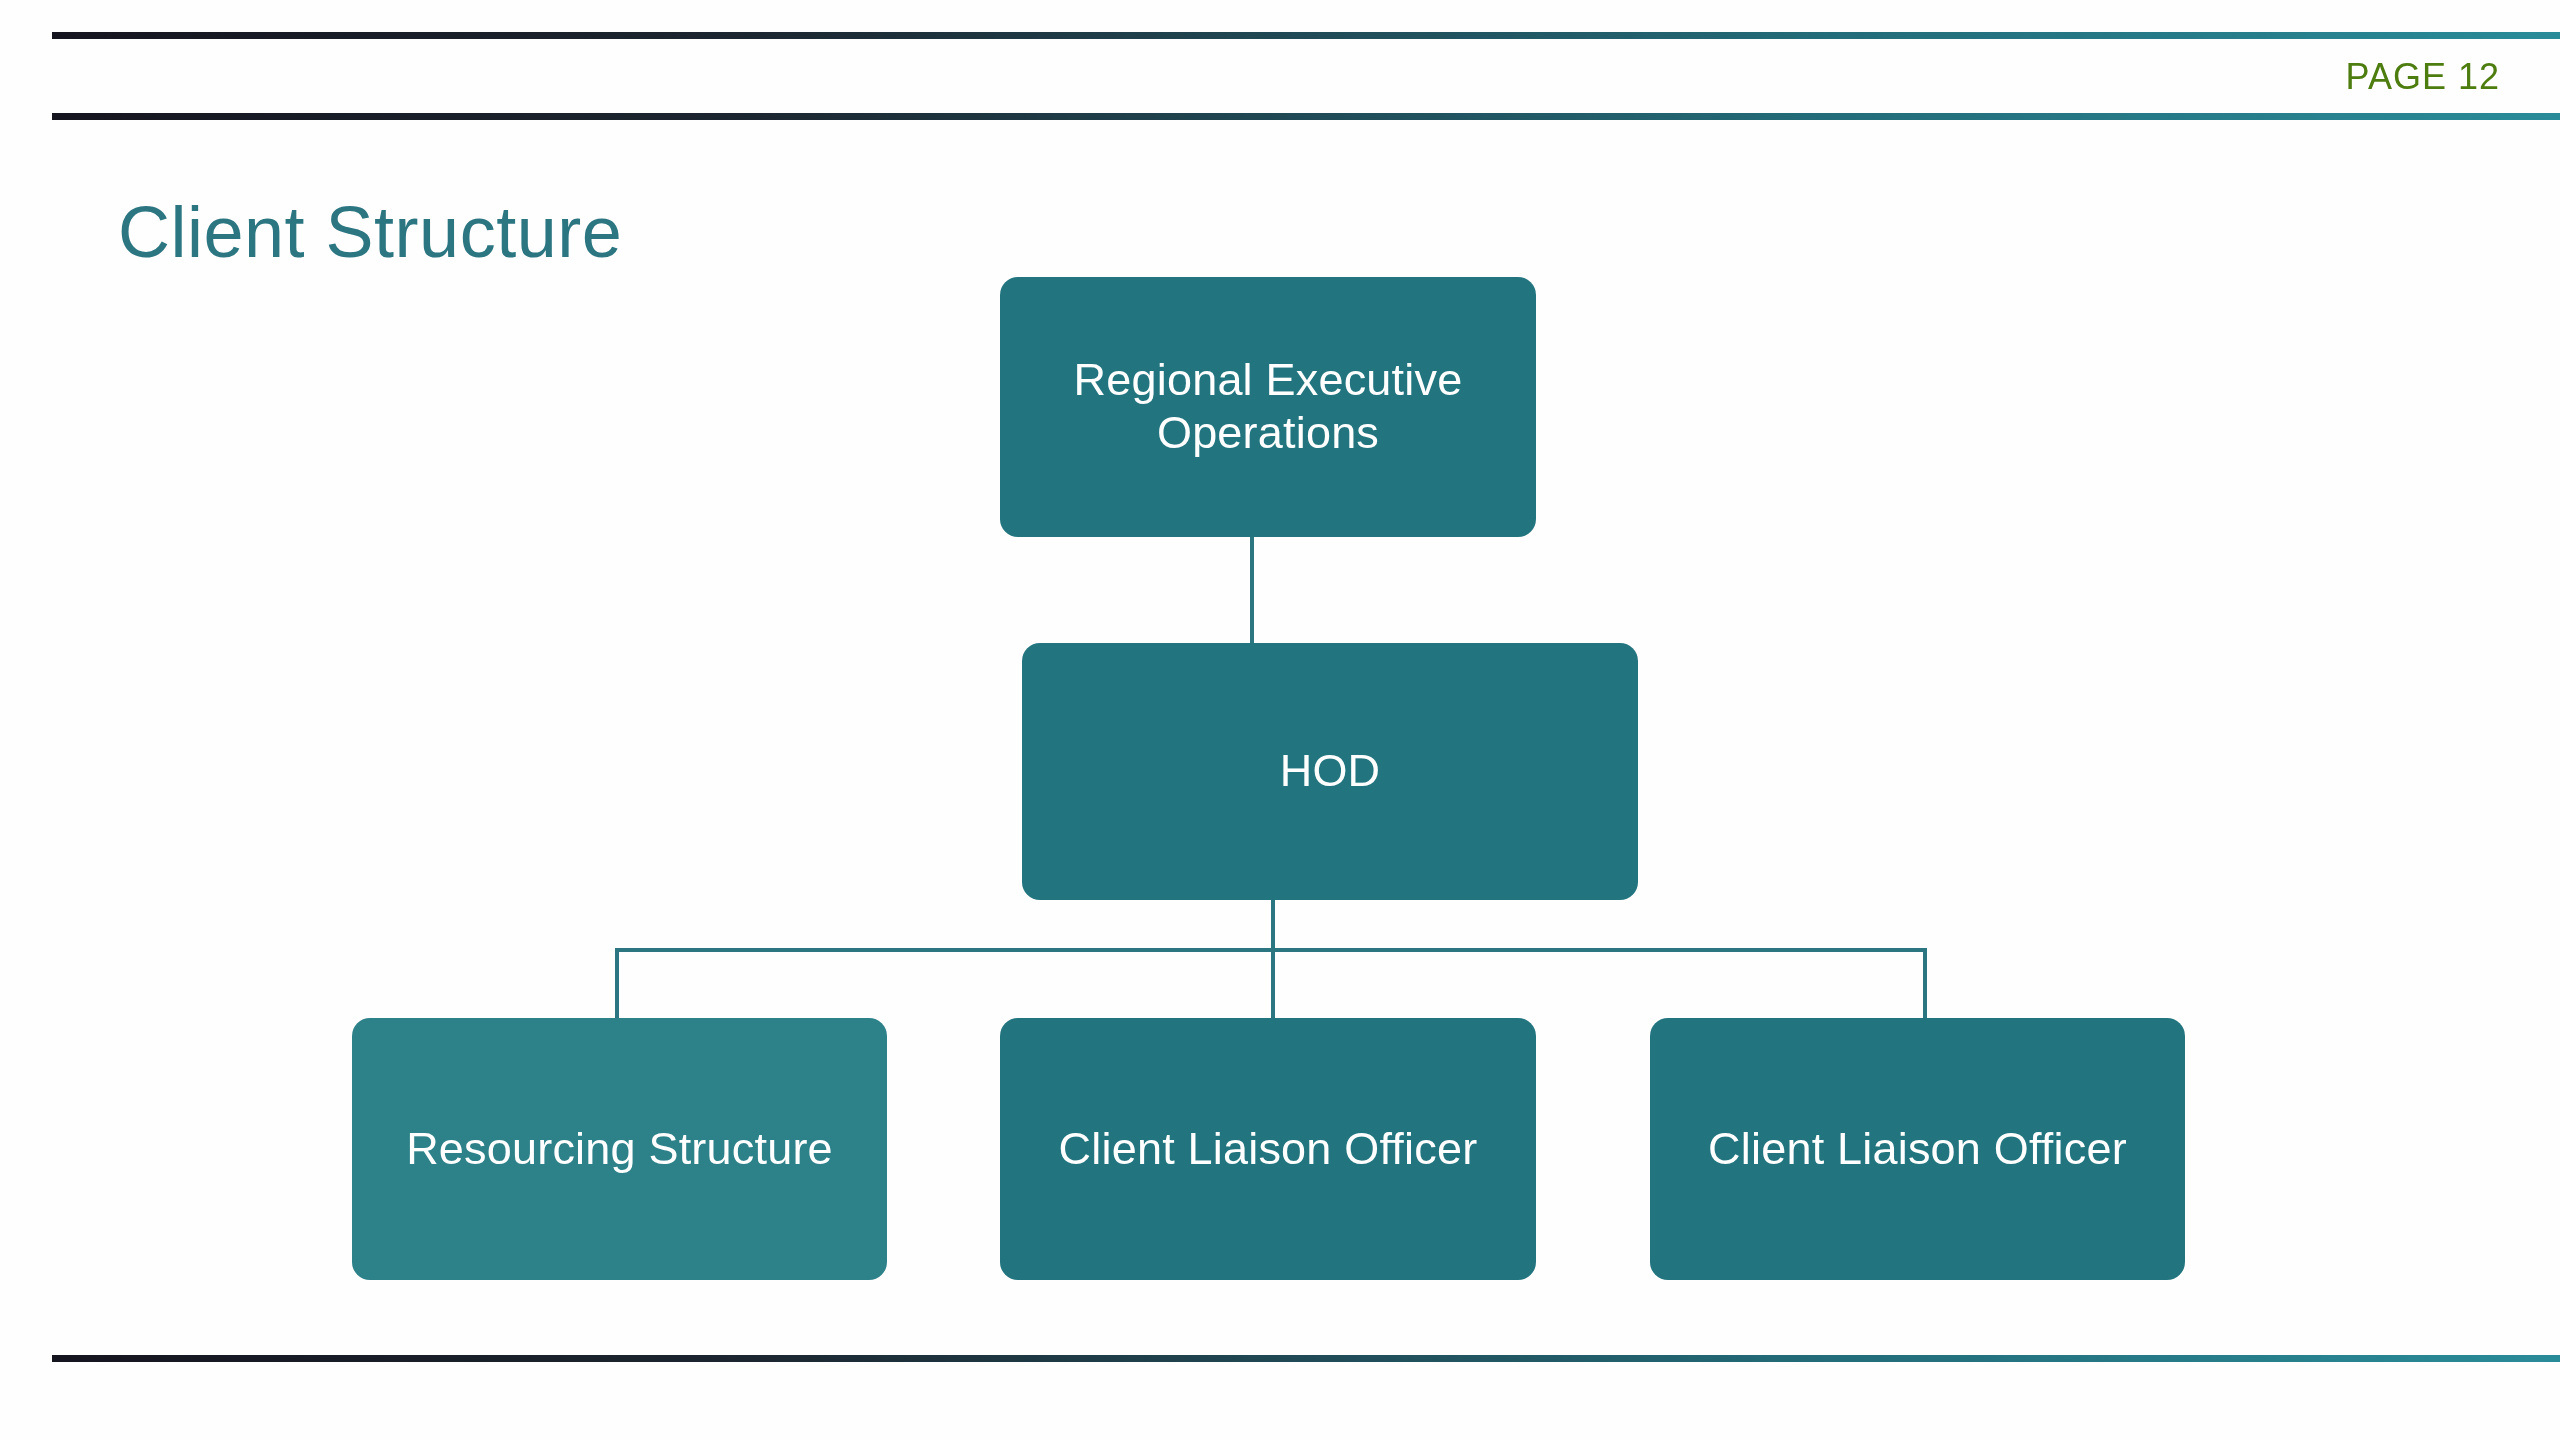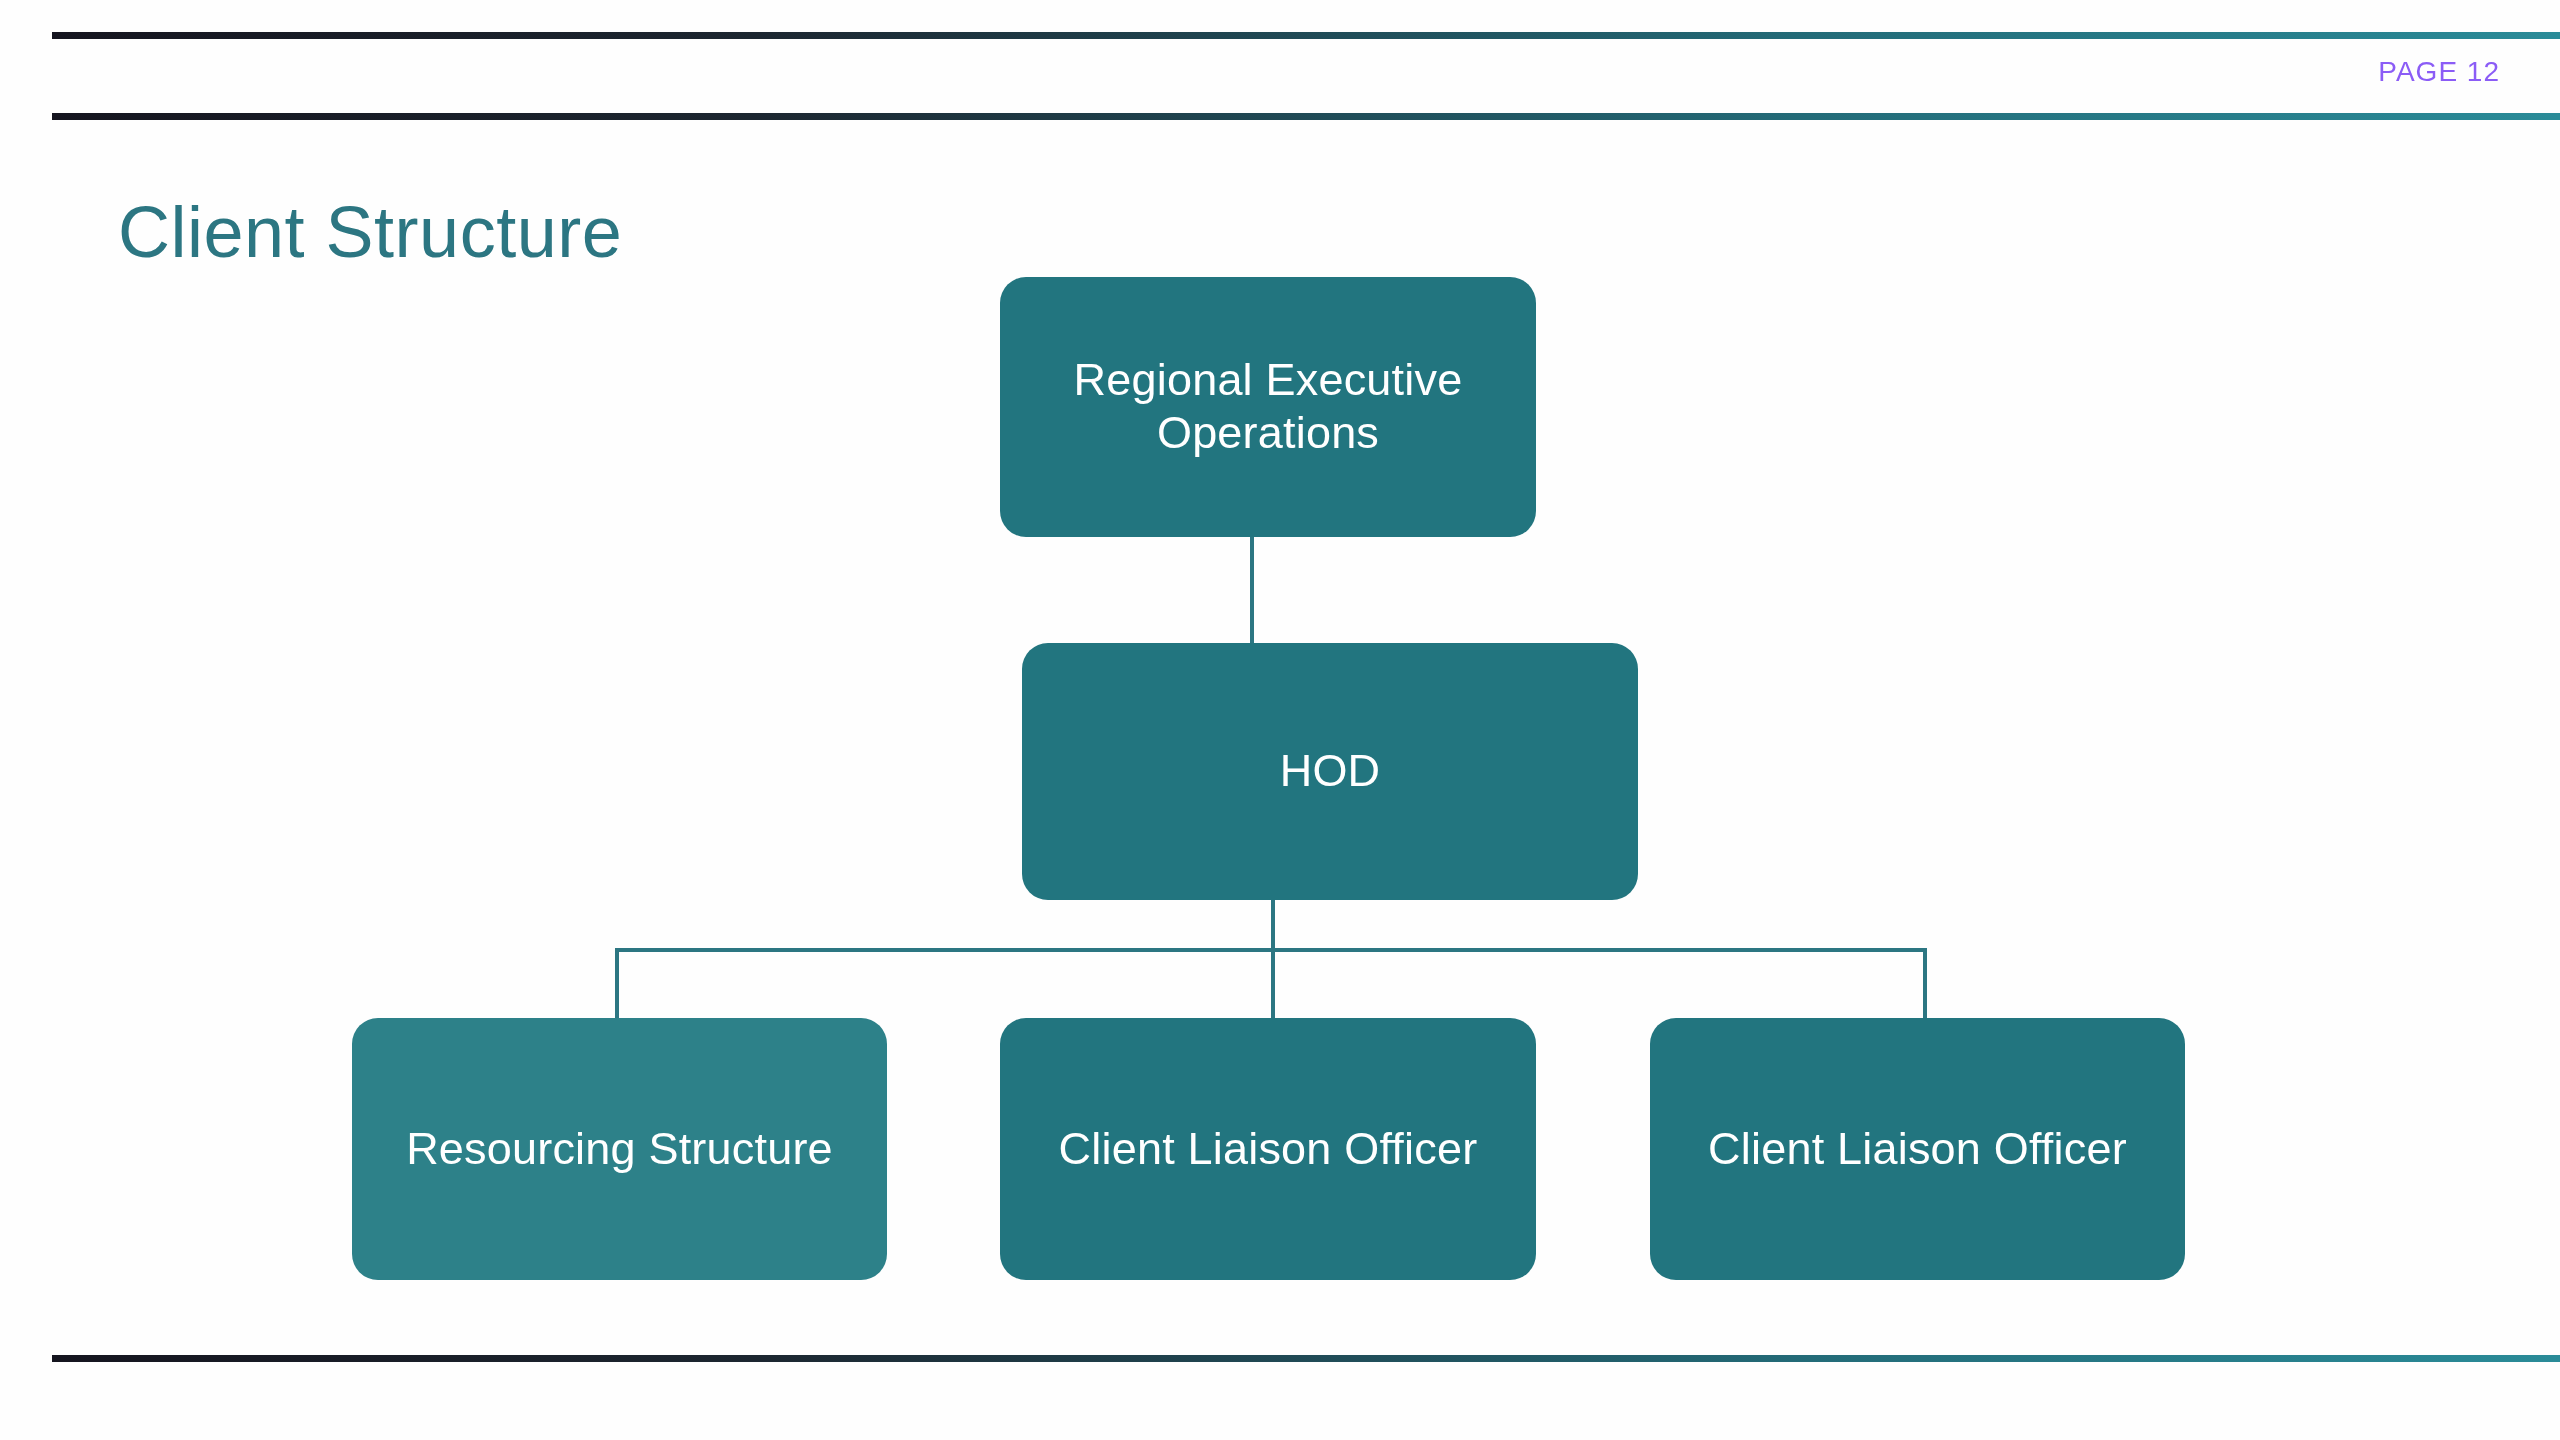--- a/index.html
+++ b/index.html
@@ -40,23 +40,23 @@
   .rule-bottom {
     left: 52px;
     right: 0;
     top: 1355px;
   }
 
   .page-label {
     position: absolute;
     right: 60px;
     top: 56px;
-    font-size: 28px;
+    font-size: 36px;
     letter-spacing: 1px;
-    color: #8b5cf6;
+    color: #4d7c0f;
     font-family: "Liberation Sans", sans-serif;
   }
 
   
   .slide-title {
     position: absolute;
     left: 118px;
     top: 178px;
     font-size: 72px;
     font-weight: 400;
@@ -72,21 +72,21 @@
     inset: 0;
   }
 
   .connector {
     position: absolute;
     background: #2c7682;
   }
 
   .node {
     position: absolute;
-    border-radius: 26px;
+    border-radius: 18px;
     display: flex;
     align-items: center;
     justify-content: center;
     text-align: center;
     color: #ffffff;
     font-size: 45px;
     font-weight: 400;
     line-height: 1.17;
     letter-spacing: 0.2px;
     padding: 0 22px;

